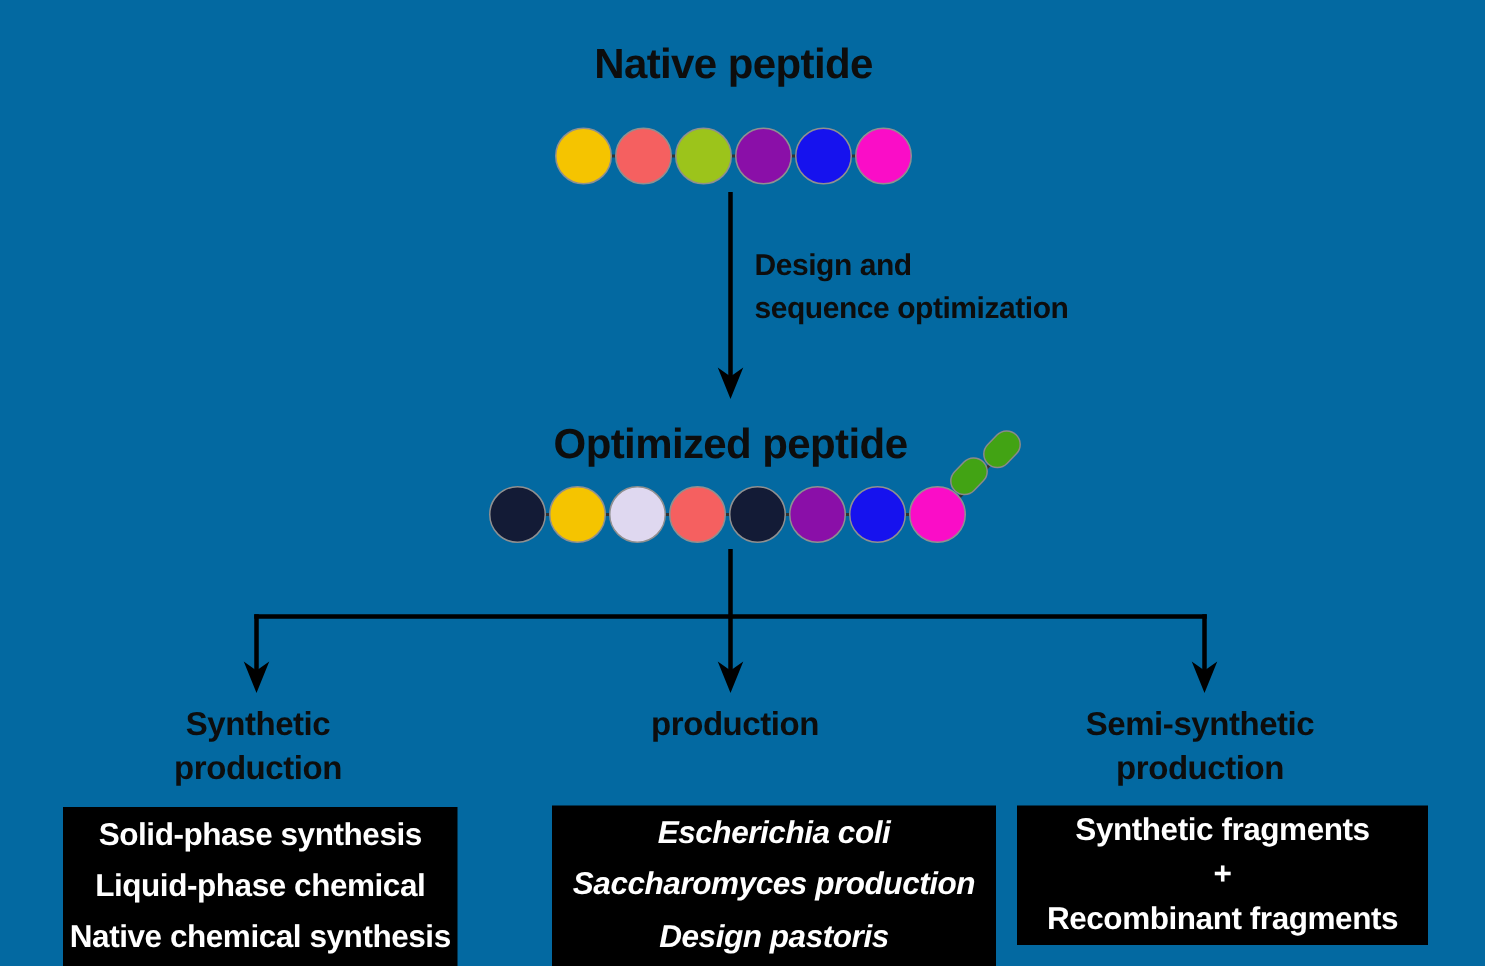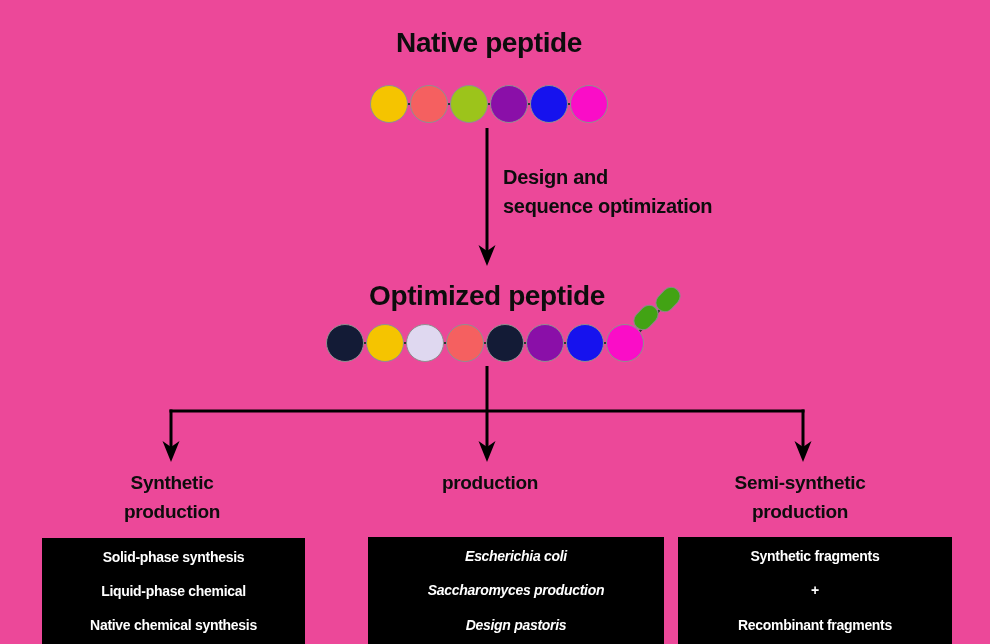--- a/index.html
+++ b/index.html
@@ -1,17 +1,17 @@
 <!DOCTYPE html>
 <html><head>
 <meta charset="utf-8">
 <style>
   html,body{margin:0;padding:0;background:#fff;}
   .canvas{
-    position:relative;width:990px;height:644px;background:#ec4899;
+    position:relative;width:990px;height:644px;background:#0369a1;
     font-family:"Liberation Sans",sans-serif;overflow:hidden;text-decoration:underline;
   }
   .overlay{position:absolute;left:0;top:0;z-index:1;}
   .abs{position:absolute;z-index:2;}
   .title{
     font-size:28px;line-height:33px;font-weight:700;color:#0d0d0d;
     text-align:center;letter-spacing:-0.4px;white-space:nowrap;
   }
   .chain{display:flex;gap:2px;}
   .bead{
@@ -20,30 +20,30 @@
   }
   .tag{
     position:absolute;width:28px;height:19px;border-radius:10px;
     border:1px solid #8a8a8a;box-sizing:border-box;transform:rotate(-46deg);
   }
   .arrow-label{
     font-size:20px;line-height:29px;font-weight:700;color:#0d0d0d;
     letter-spacing:-0.3px;white-space:nowrap;
   }
   .branch-heading{
-    width:260px;text-align:center;font-size:19px;line-height:29px;
+    width:260px;text-align:center;font-size:22px;line-height:29px;
     font-weight:700;color:#0d0d0d;letter-spacing:-0.3px;
   }
   .pbox{
     background:#000000;color:#ffffff;display:flex;flex-direction:column;
     justify-content:space-around;align-items:center;box-sizing:border-box;
     padding:2px 0;
   }
   .pbox .box-row{
-    font-size:14px;font-weight:700;letter-spacing:-0.3px;white-space:nowrap;
+    font-size:21px;font-weight:700;letter-spacing:-0.3px;white-space:nowrap;
   }
   .pbox.italic .box-row{font-style:italic;}
 </style>
 </head>
 <body>
 
 <div class="canvas">
 
   <svg class="overlay" width="990" height="644" viewBox="0 0 990 644">
 
@@ -122,20 +122,20 @@
   <div class="box-row">Escherichia coli</div>
       <div class="box-row">Saccharomyces production</div>
       <div class="box-row">Design pastoris</div>
     </div>
 
   <div class="abs branch-heading" style="left:670px;top:468px;">
 
   <div>Semi-synthetic</div>
       <div>production</div>
     </div>
-  <div class="abs pbox" style="left:678px;top:537px;width:274px;height:107px;">
+  <div class="abs pbox" style="left:678px;top:537px;width:274px;height:93px;">
 
   <div class="box-row">Synthetic fragments</div>
       <div class="box-row">+</div>
       <div class="box-row">Recombinant fragments</div>
     </div>
 
 </div>
 
 </body></html>

